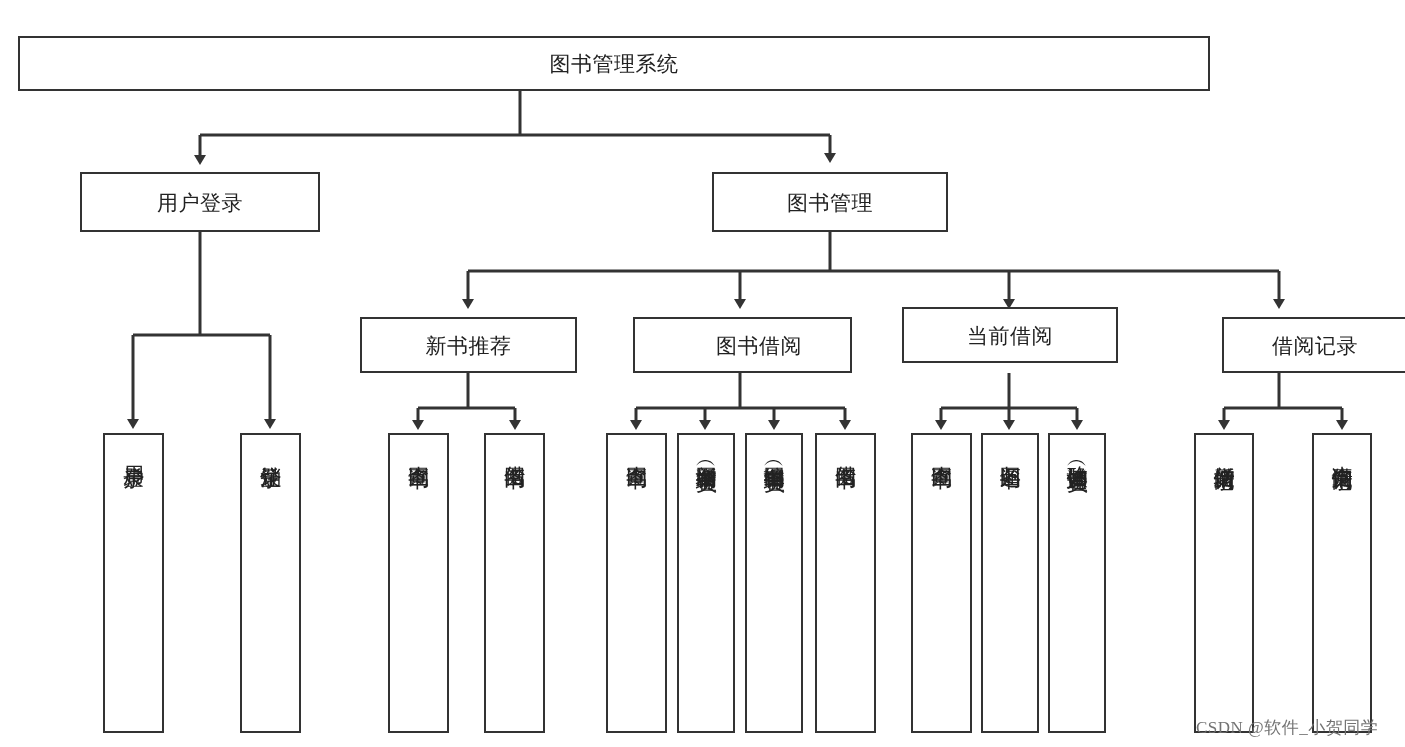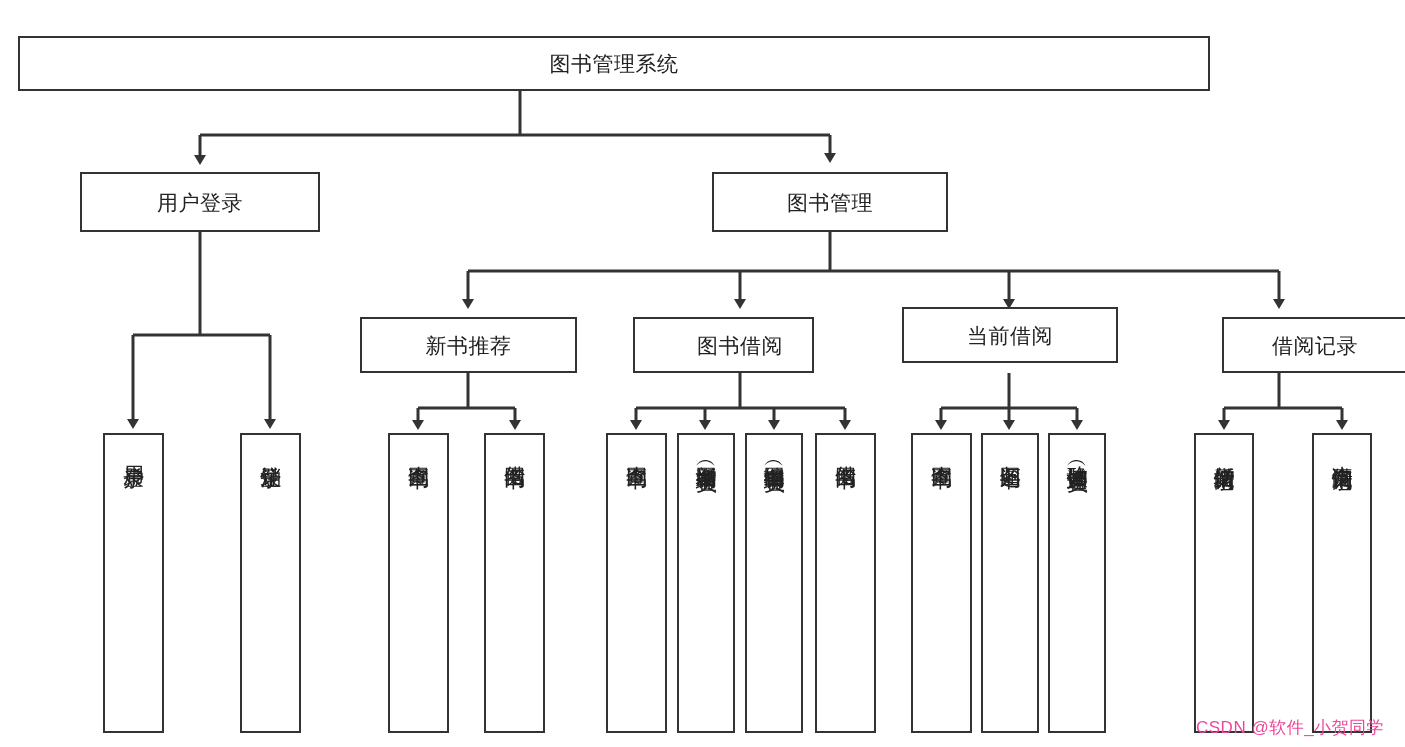--- a/index.html
+++ b/index.html
@@ -50,24 +50,25 @@
     writing-mode: vertical-rl;
     text-orientation: upright;
     font-size: 21px;
     line-height: 1.35;
     letter-spacing: 1px;
     white-space: nowrap;
   }
   .watermark {
     position: absolute;
     font-size: 17px;
-    color: #ec4899;
+    color: #737373;
     white-space: nowrap;
     letter-spacing: 0.5px;
     pointer-events: none;
+    font-family: Liberation Serif, serif;
   }
 </style>
 </head>
 <body>
 
 <div id="diagram-root">
 
   <svg class="connectors" viewBox="0 0 1405 747" xmlns="http://www.w3.org/2000/svg">
     <defs>
       <marker id="arrow" markerWidth="10" markerHeight="12" refX="1" refY="6" orient="auto" markerUnits="userSpaceOnUse">
@@ -128,21 +129,21 @@
   </div>
 
   <div class="node horizontal" style="left:712px; top:172px; width:236px; height:60px;justify-content:center;">
     <span class="node-label">图书管理</span>
   </div>
 
   <div class="node horizontal" style="left:360px; top:317px; width:217px; height:56px;">
     <span class="node-label">新书推荐</span>
   </div>
 
-  <div class="node horizontal" style="left:633px; top:317px; width:181px; height:56px;padding-left:33px;">
+  <div class="node horizontal" style="left:633px; top:317px; width:219px; height:56px;padding-left:33px;">
     <span class="node-label">图书借阅</span>
   </div>
 
   <div class="node horizontal" style="left:902px; top:307px; width:216px; height:56px;">
     <span class="node-label">当前借阅</span>
   </div>
 
   <div class="node horizontal" style="left:1222px; top:317px; width:186px; height:56px;">
     <span class="node-label">借阅记录</span>
   </div>

